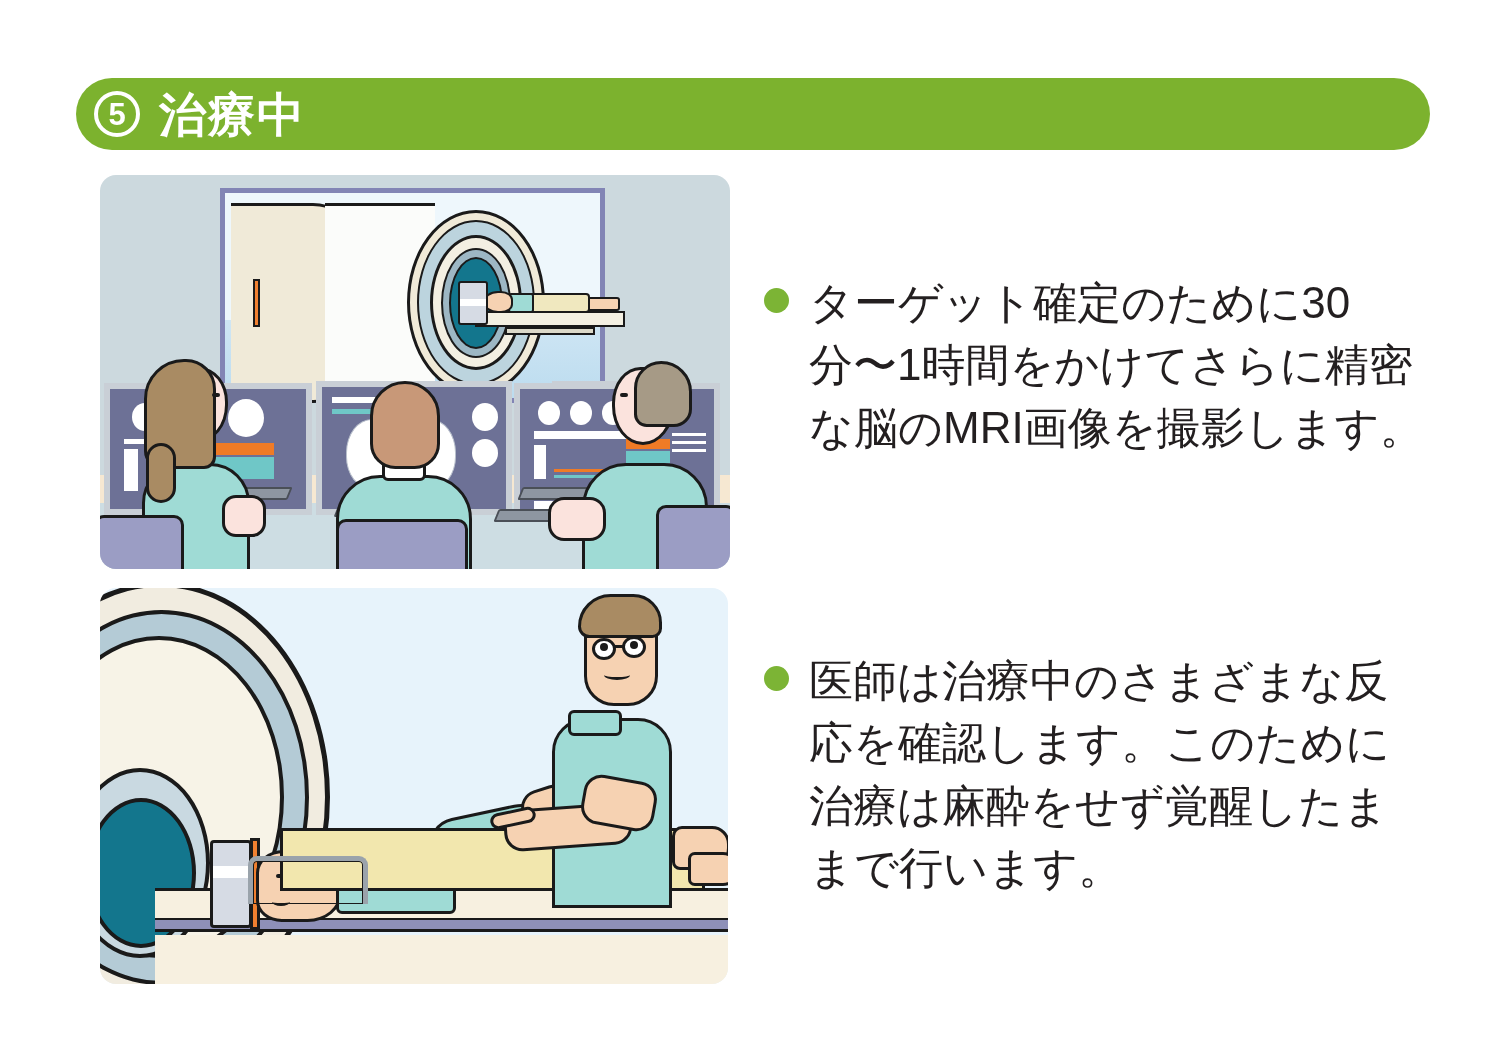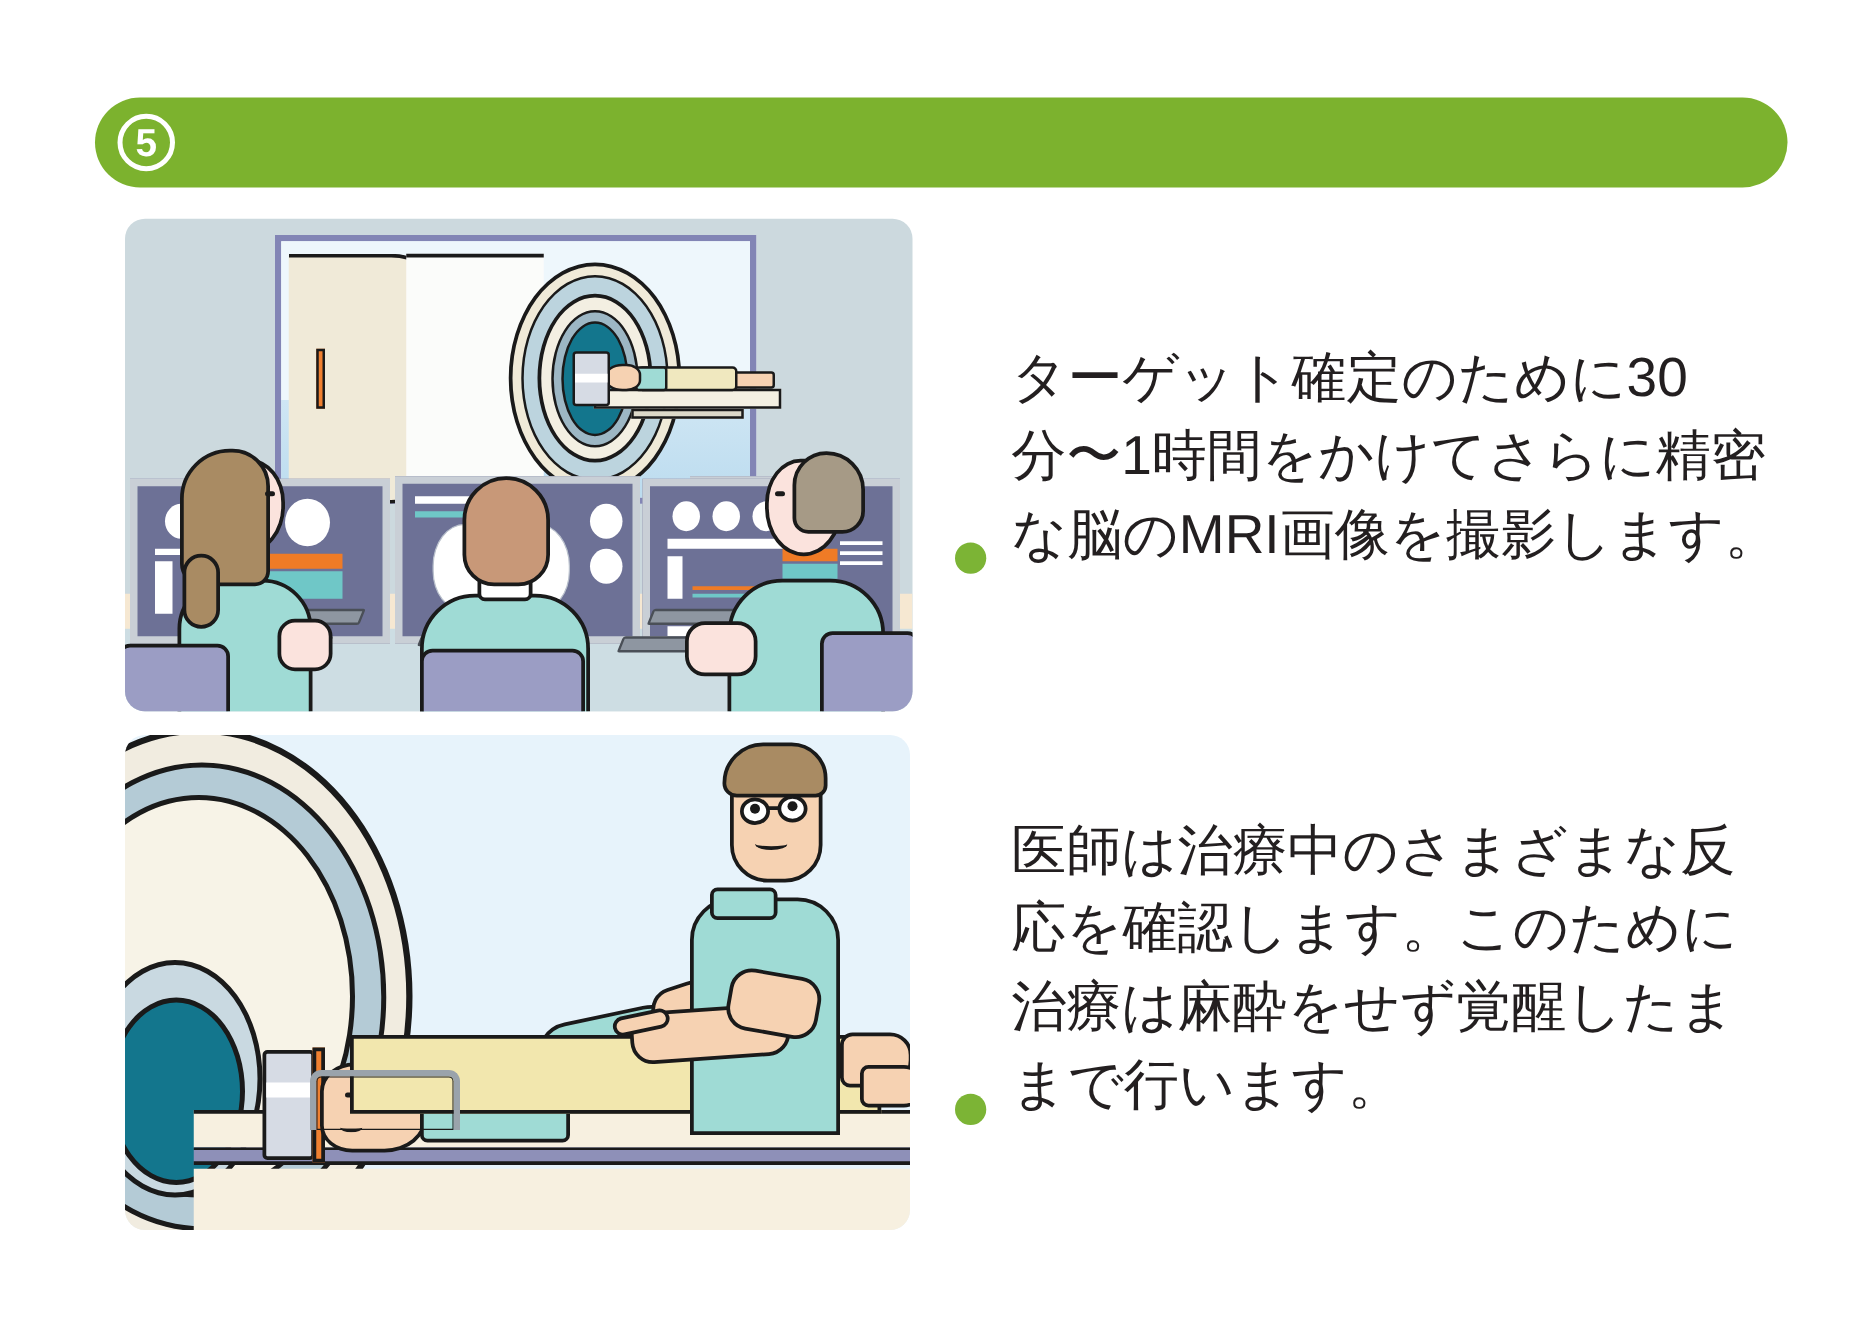--- a/index.html
+++ b/index.html
@@ -164,39 +164,40 @@
     background:#f7f0e0; }
 
   .blanket { position:absolute; left:180px; top:240px; width:425px; height:63px;
     background:#f2e7ae; border:3px solid #1a1a1a; }
   .safety-rail { position:absolute; left:148px; top:268px; width:120px; height:48px;
     border:5px solid #9aa3ab; border-bottom:none; border-radius:9px 9px 0 0;
     box-shadow: inset 0 0 0 1px #1a1a1a; }
 
   
   .bullets { position:absolute; left:764px; top:200px; width:660px; }
-  .bullet-row { display:flex; align-items:flex-end; }
+  .bullet-row { display:flex; align-items:flex-start; }
   .bullet-dot {
     flex:0 0 auto; width:25px; height:25px; border-radius:50%;
     background:#7cb435; margin-right:20px; margin-top:16px;
   }
   .bullet-text {
     color:#231f20; font-size:44px; line-height:1.42;
     letter-spacing:0px; font-weight:500;
   }
   #bullet-1 { position:absolute; top:72px; left:0; width:660px; }
   #bullet-2 { position:absolute; top:450px; left:0; width:668px; }
 </style>
 </head>
 <body>
 
 <div class="page">
 
   <div class="header-bar">
     <div class="step-badge">5</div>
+    <div class="header-title">治療中</div>
   </div>
 
   <div class="panel" id="panel-top">
 
     <div class="window-frame">
       <div class="win-sky"></div>
       <div class="scanner-body"></div>
       <div class="scanner-body2"></div>
       <div class="bore-ring"></div>
       <div class="bore-ring2"></div>

